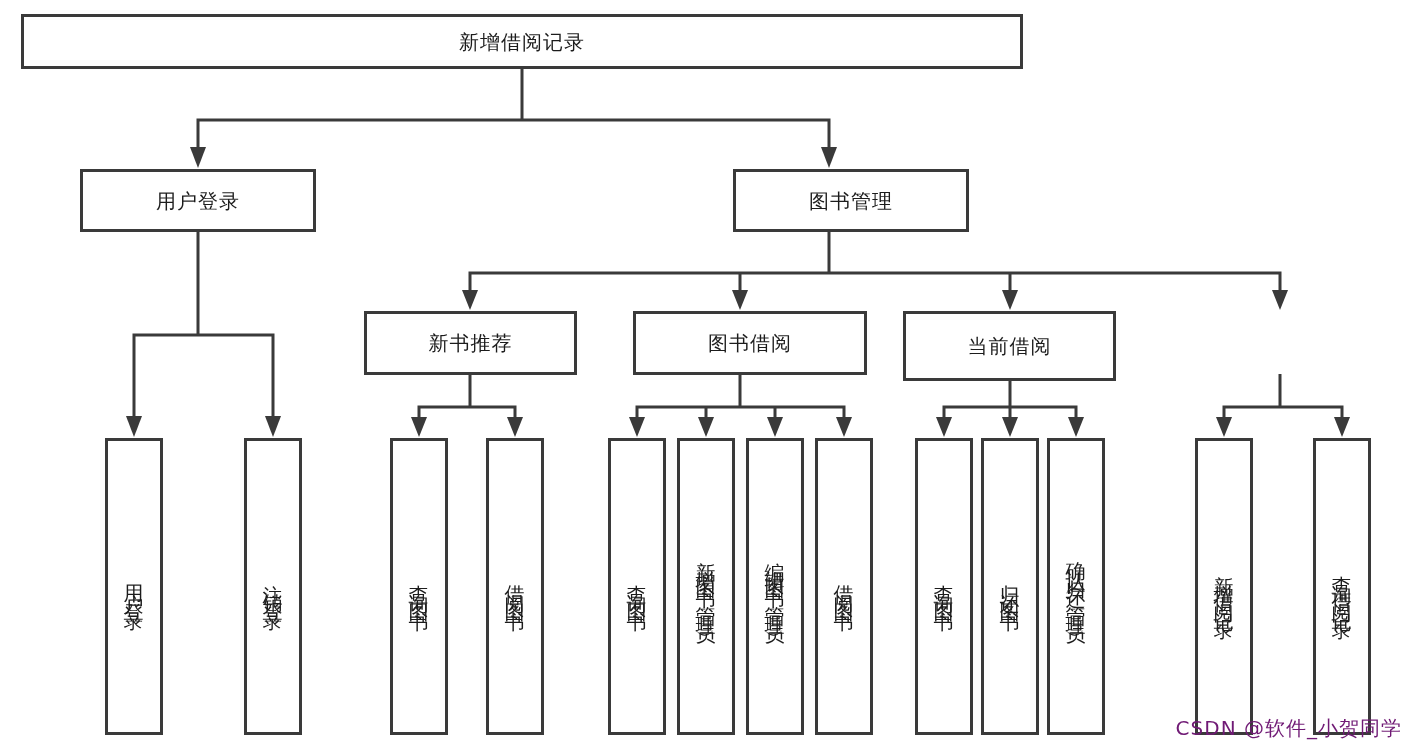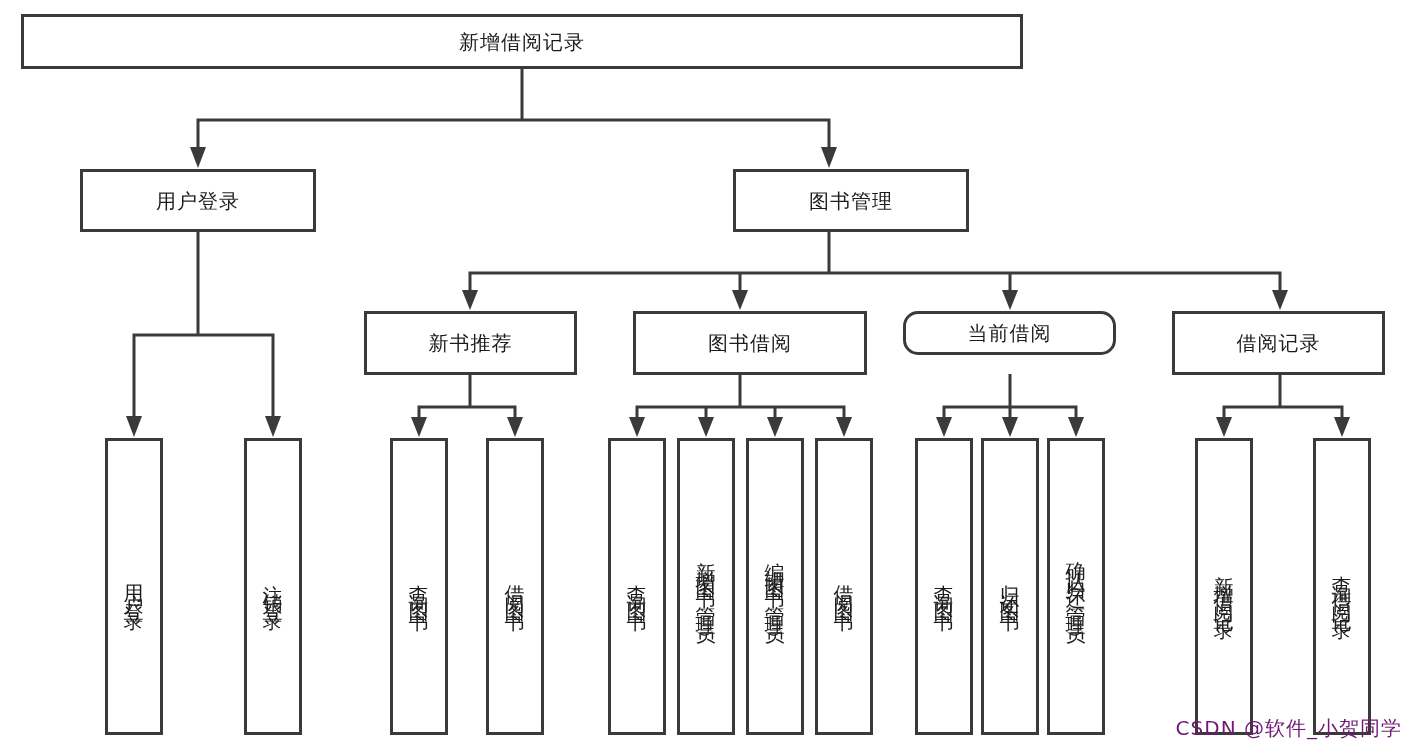--- a/index.html
+++ b/index.html
@@ -95,25 +95,22 @@
   <div class="node hbox" style="left:711px; top:169px; width:236px; height:63px;margin-left:22px;">
     <span>图书管理</span>
   </div>
 
   <div class="node hbox" style="left:364px; top:311px; width:213px; height:64px;">
     <span>新书推荐</span>
   </div>
   <div class="node hbox" style="left:633px; top:311px; width:234px; height:64px;">
     <span>图书借阅</span>
   </div>
-  <div class="node hbox" style="left:903px; top:311px; width:213px; height:44px;border-radius:15px;">
+  <div class="node hbox" style="left:903px; top:311px; width:213px; height:70px;">
     <span>当前借阅</span>
-  </div>
-  <div class="node hbox" style="left:1172px; top:311px; width:213px; height:64px;">
-    <span>借阅记录</span>
   </div>
 
   <div class="node vbox" style="left:105px; top:438px; width:58px; height:297px;">
     <span>用户登录</span>
   </div>
   <div class="node vbox" style="left:244px; top:438px; width:58px; height:297px;">
     <span>注销登录</span>
   </div>
 
   <div class="node vbox" style="left:390px; top:438px; width:58px; height:297px;">

